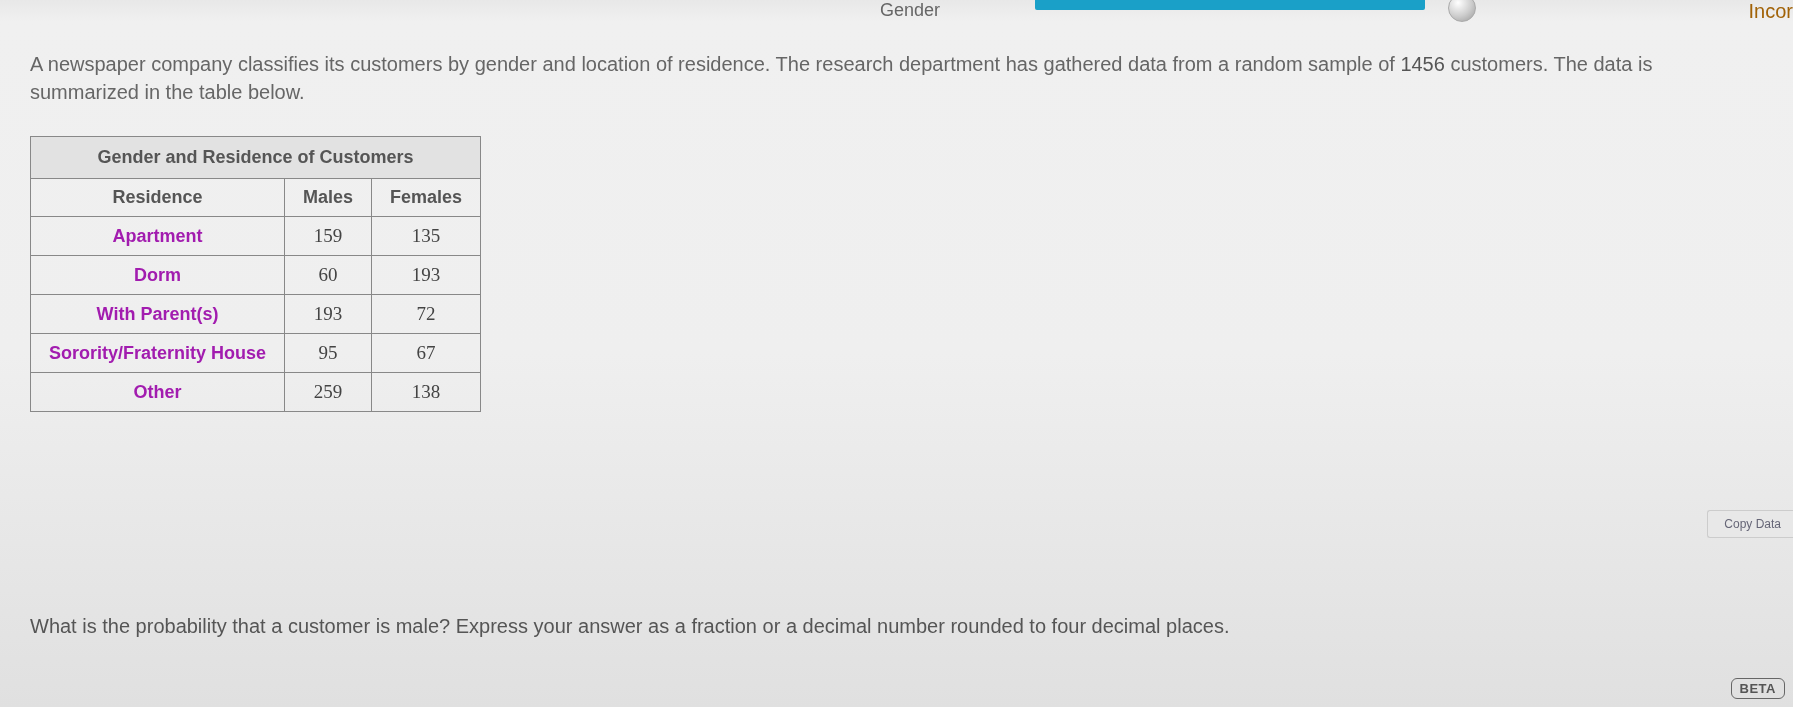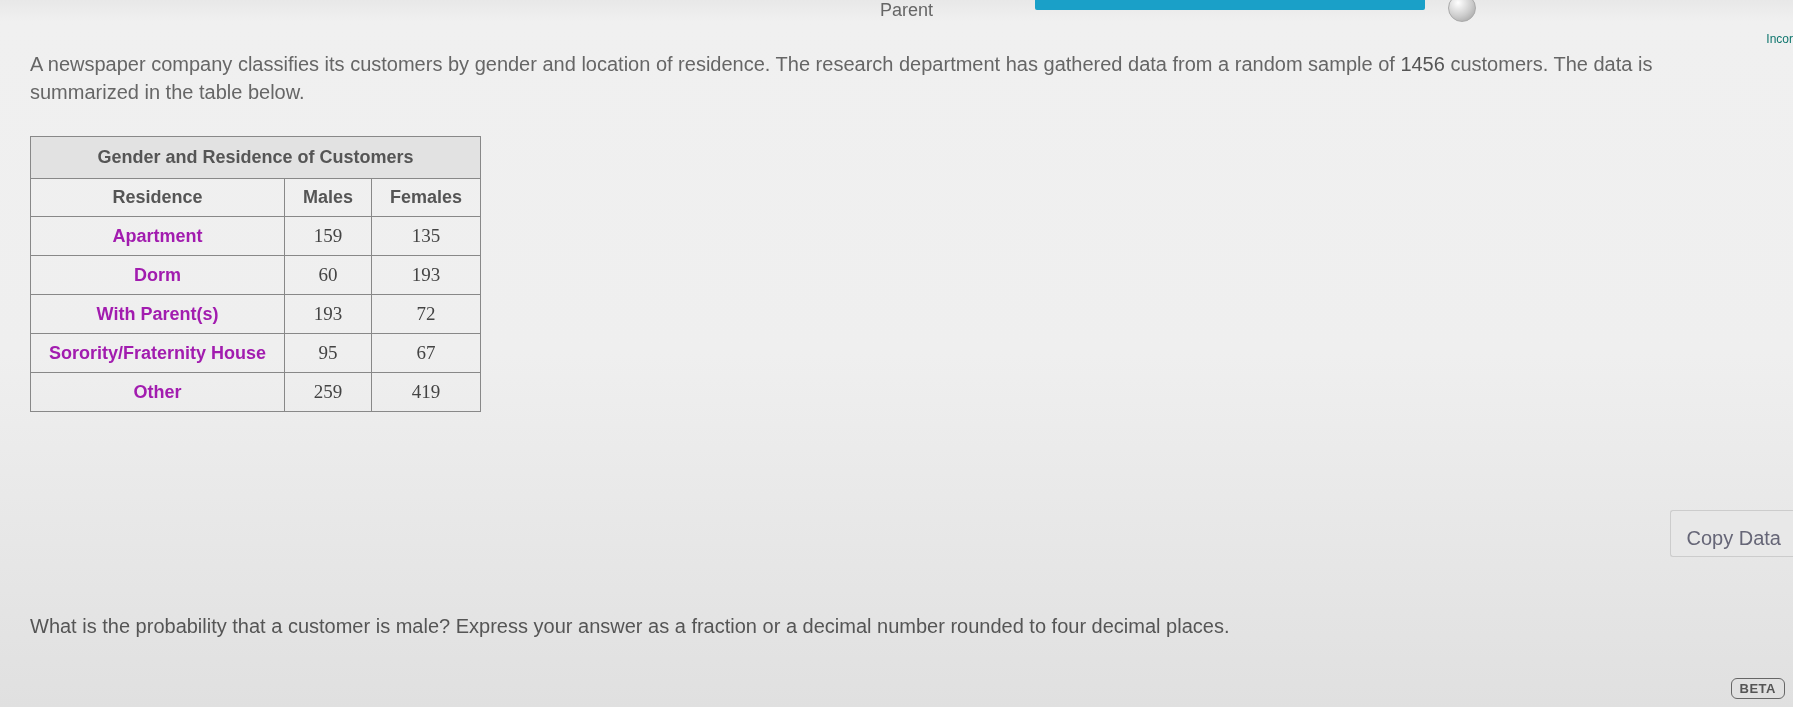--- a/index.html
+++ b/index.html
@@ -32,24 +32,23 @@
     top: -8px;
     width: 390px;
     height: 18px;
     background: #1aa0c8;
     border-radius: 2px;
   }
   .incorrect-label {
     position: absolute;
     right: 0;
     top: 0;
-    color: #0f766e;
-    font-size: 12px;
+    color: #a16207;
+    font-size: 20px;
     font-weight: 500;
-    margin-top: 32px;
   }
   .content {
     padding: 30px 36px 0 30px;
   }
   .problem-text {
     color: #666;
     font-size: 20px;
     line-height: 1.4;
     font-weight: 400;
   }
@@ -91,22 +90,22 @@
     min-width: 80px;
   }
   .copy-data {
     position: absolute;
     right: 0;
     top: 510px;
     background: #e8e8e8;
     border: 1px solid #ccc;
     border-right: none;
     color: #667;
-    font-size: 20px;
-    padding: 16px 12px 6px 16px;
+    font-size: 12px;
+    padding: 6px 12px 6px 16px;
     border-radius: 3px 0 0 3px;
     cursor: pointer;
   }
   .question {
     position: absolute;
     left: 30px;
     top: 615px;
     color: #555;
     font-size: 20px;
     font-weight: 400;
@@ -131,21 +130,21 @@
     height: 28px;
     border-radius: 50%;
     background: radial-gradient(circle at 35% 30%, #fff, #ccc 55%, #999);
     border: 1px solid #aaa;
   }
 </style>
 </head>
 <body>
 
 <div class="top-bar">
-  <span class="correct-label">Parent</span>
+  <span class="correct-label">Gender</span>
   <div class="progress-seg"></div>
   <div class="circle-thing"></div>
   <span class="incorrect-label">Incor</span>
 </div>
 
 <div class="content">
   <p class="problem-text">
     <span>A newspaper company classifies its customers by gender and location of residence.  The research department has gathered data from a random sample of </span><span class="num">1456</span><span> customers.  The data is summarized in the table below.</span>
   </p>
 
@@ -178,21 +177,21 @@
           <td class="val">72</td>
         </tr>
         <tr>
           <td class="label">Sorority/Fraternity House</td>
           <td class="val">95</td>
           <td class="val">67</td>
         </tr>
         <tr>
           <td class="label">Other</td>
           <td class="val">259</td>
-          <td class="val">419</td>
+          <td class="val">138</td>
         </tr>
       </tbody>
     </table>
   </div>
 </div>
 
 <button class="copy-data">Copy Data</button>
 
 <div class="question">What is the probability that a customer is male? Express your answer as a fraction or a decimal number rounded to four decimal places.</div>
 

